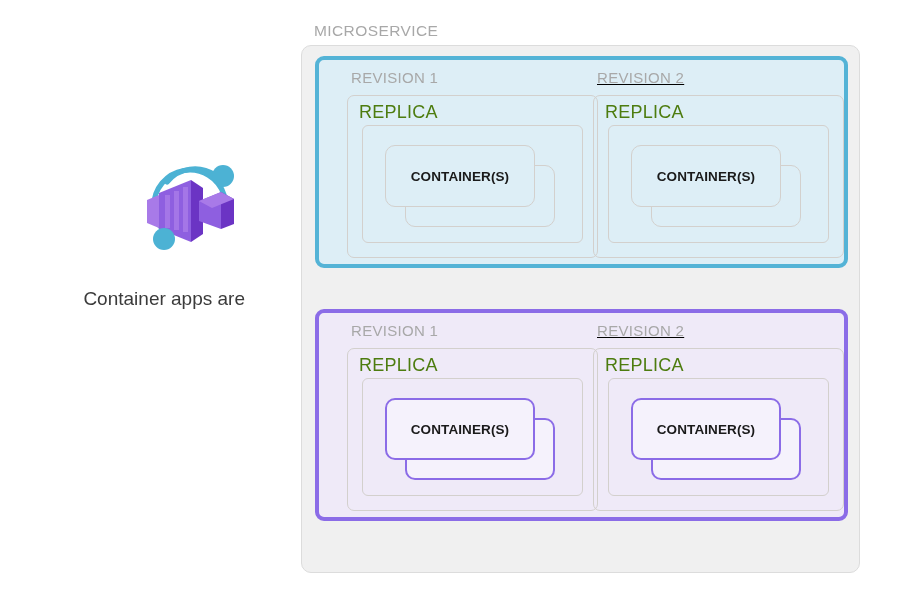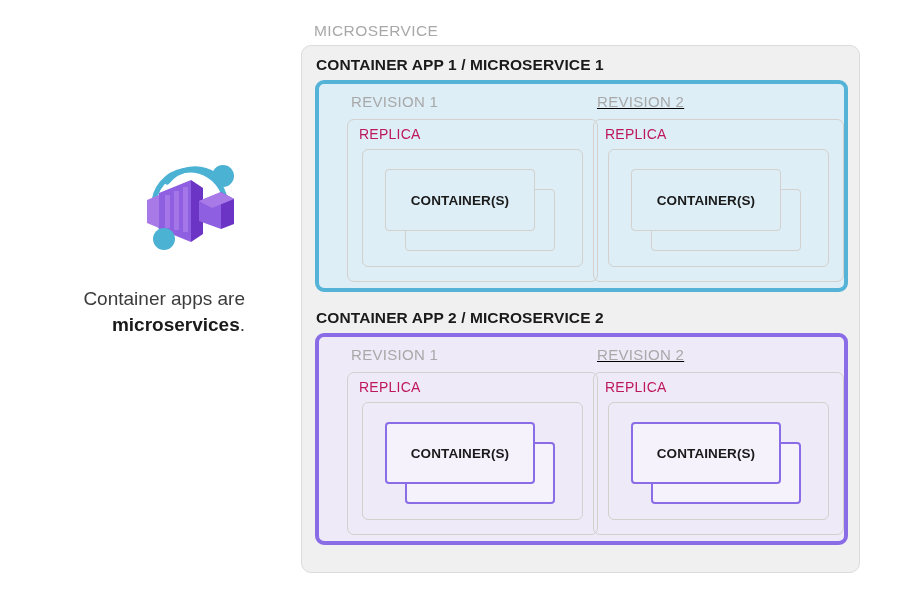--- a/index.html
+++ b/index.html
@@ -115,23 +115,23 @@
     box-sizing: border-box;
     position: absolute;
     top: 26px;
     left: 0px;
     width: 251px;
     height: 163px;
     border: 1.5px solid #d3d0cd;
     border-radius: 7px;
   }
   .replica-label {
-    font-size: 14px;
+    font-size: 18px;
     letter-spacing: 0.25px;
-    color: #be185d;
+    color: #4d7c0f;
     margin: 6px 0 0 11px;
     white-space: nowrap;
   }
 
   .pod-box {
     box-sizing: border-box;
     position: absolute;
     top: 29px;
     left: 14px;
     width: 221px;
@@ -146,21 +146,21 @@
     left: 22px;
     top: 19px;
     width: 170px;
     height: 84px;
   }
   .container-card {
     box-sizing: border-box;
     position: absolute;
     width: 150px;
     height: 62px;
-    border-radius: 4px;
+    border-radius: 10px;
   }
   .container-card.card-back {
     left: 20px;
     top: 20px;
   }
   .container-card.card-front {
     left: 0px;
     top: 0px;
     display: flex;
     align-items: center;
@@ -201,31 +201,29 @@
       <path d="M 76 34 L 89 41 L 89 66 L 76 71 Z" fill="#6b34c4"></path>
       <path d="M 54 43 L 76 34 L 89 41 L 67 50 Z" fill="#a87ae8"></path>
 
       <circle cx="78" cy="18" r="11" fill="#4cb2d4"></circle>
       <circle cx="19" cy="81" r="11" fill="#4cb2d4"></circle>
     </svg>
   </div>
 
   <div id="caption-block">
     <span class="cap-line">Container apps are</span>
-    <span class="cap-line"><span class="cap-strong">microservices</span><span>.</span></span>
   </div>
 
 </div>
 
 <div id="environment-label">MICROSERVICE</div>
 
 <div id="environment-box">
 
   <div class="app-block" id="app-block-1">
-    <div class="app-title">CONTAINER APP 1 / MICROSERVICE 1</div>
     <div class="app-frame theme-cyan">
 
       <div class="revision revision-left">
         <div class="revision-label">REVISION 1</div>
         <div class="replica-box">
           <div class="replica-label">REPLICA</div>
           <div class="pod-box">
             <div class="container-stack">
               <div class="container-card card-back"></div>
               <div class="container-card card-front">
@@ -248,21 +246,20 @@
               </div>
             </div>
           </div>
         </div>
       </div>
 
     </div>
   </div>
 
   <div class="app-block" id="app-block-2">
-    <div class="app-title">CONTAINER APP 2 / MICROSERVICE 2</div>
     <div class="app-frame theme-purple">
 
       <div class="revision revision-left">
         <div class="revision-label">REVISION 1</div>
         <div class="replica-box">
           <div class="replica-label">REPLICA</div>
           <div class="pod-box">
             <div class="container-stack">
               <div class="container-card card-back"></div>
               <div class="container-card card-front">

